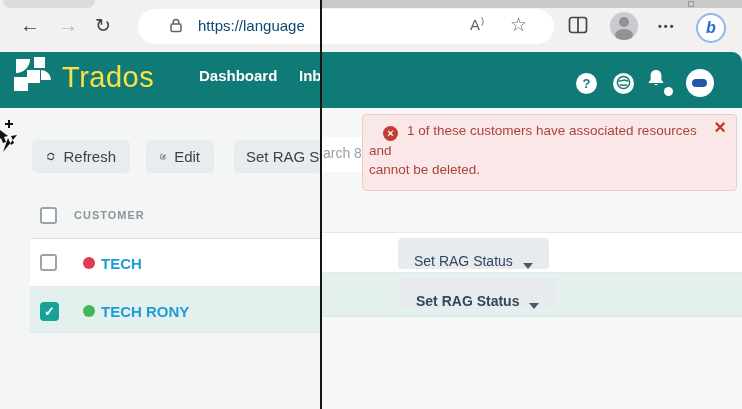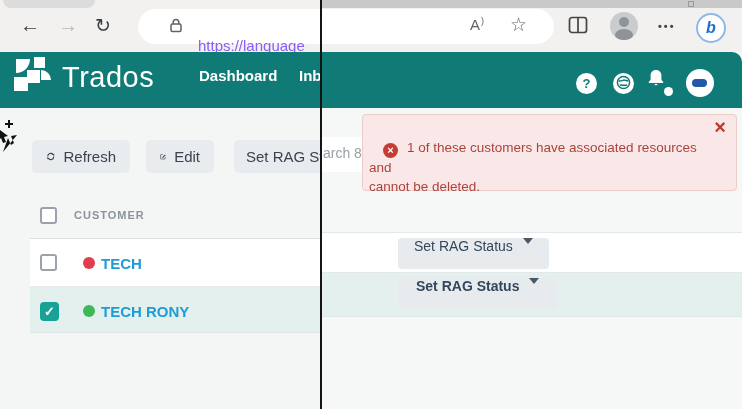--- a/index.html
+++ b/index.html
@@ -10,42 +10,42 @@
   }
   
   .chrome { position:absolute; left:0; top:0; width:742px; height:52px; background:#f2f1ef; }
   .tab-sliver { position:absolute; left:3px; top:-10px; width:92px; height:18px; background:#dcdcdc; border-radius:8px; }
   .nav-glyph { position:absolute; top:14px; font-size:20px; color:#3c4043; cursor:default; }
   .back { left:20px; }
   .forward { left:58px; color:#b7b7b7; }
   .reload { left:95px; font-size:19px; }
   .addr-pill { position:absolute; left:138px; top:9px; width:416px; height:35px; background:#ffffff; border-radius:18px; }
   .lock { position:absolute; left:168px; top:17px; }
-  .url { position:absolute; left:198px; top:17px; font-size:15px; color:#8b5cf6;margin-top:20px; }
+  .url { position:absolute; left:198px; top:17px; font-size:15px; color:#0c4a6e; }
   .read-aloud { position:absolute; left:470px; top:16px; font-size:15px; color:#5f6368; }
   .read-aloud .arc { font-size:9px; position:relative; top:-6px; left:1px; }
   .fav-star { position:absolute; left:510px; top:13px; font-size:19px; color:#5f6368; }
   .split-icon { position:absolute; left:568px; top:16px; }
   .chrome-avatar { position:absolute; left:610px; top:12px; width:28px; height:28px; border-radius:50%; background:#c9cbce; overflow:hidden; }
   .chrome-avatar .head { position:absolute; left:9px; top:5px; width:10px; height:10px; border-radius:50%; background:#8f9296; }
   .chrome-avatar .body { position:absolute; left:5px; top:17px; width:18px; height:12px; border-radius:50%; background:#8f9296; }
   .dots { position:absolute; left:658px; top:20px; font-size:11px; letter-spacing:2px; color:#444; font-weight:bold; }
   .bing { position:absolute; left:696px; top:13px; width:30px; height:30px; border-radius:50%; background:#fff; border:2px solid #8fb8e8; text-align:center; line-height:26px; font-size:16px; font-style:italic; font-weight:bold; color:#1a6fd4; }
   .title-sliver { position:absolute; left:321px; top:0; width:421px; height:8px; background:#c9c9c9; }
   .winctl { position:absolute; left:688px; top:1px; width:6px; height:6px; border:1px solid #9a9a9a; }
   
   .appbar { position:absolute; left:0; top:52px; width:742px; height:56px; background:#0f7a76; border-top-right-radius:10px; }
   .logo { position:absolute; left:14px; top:5px; width:40px; height:44px; }
   .logo span { position:absolute; background:#fff; }
   .logo .p1 { left:2px; top:2px; width:14px; height:14px; border-bottom-right-radius:14px; }
   .logo .p2 { left:20px; top:0; width:11px; height:11px; }
   .logo .p3 { left:13px; top:13px; width:13px; height:13px; }
   .logo .p4 { left:0px; top:20px; width:14px; height:14px; }
   .logo .p5 { left:27px; top:13px; width:10px; height:10px; border-top-right-radius:10px; }
-  .brand { position:absolute; left:62px; top:9px; font-size:29px; font-weight:500; color:#ffffff; letter-spacing:.5px; }
+  .brand { position:absolute; left:62px; top:9px; font-size:29px; font-weight:500; color:#fde047; letter-spacing:.5px; }
   .nav-item { position:absolute; top:15px; font-size:15px; font-weight:600; color:#fff; }
   .nav-dash { left:199px; }
   .nav-inb { left:299px; }
   .hdr-ic { position:absolute; top:21px; width:21px; height:21px; border-radius:50%; background:#fff; text-align:center; }
   .help-ic { left:576px; line-height:21px; font-size:13px; font-weight:bold; color:#0f7a76; }
   .globe-ic { left:613px; }
   .globe-ic svg { margin-top:2px; }
   .bell-wrap { position:absolute; left:645px; top:16px; width:30px; height:30px; }
   .bell-dot { position:absolute; left:19px; top:19px; width:9px; height:9px; border-radius:50%; background:#fff; }
   .app-avatar { position:absolute; left:686px; top:17px; width:28px; height:28px; border-radius:50%; background:#fff; }
@@ -67,26 +67,26 @@
   .dot { position:absolute; left:53px; top:18px; width:12px; height:12px; border-radius:50%; }
   .dot-red { background:#e23c4f; }
   .dot-green { background:#41b858; }
   .cust-name { position:absolute; left:71px; top:16px; font-size:15px; font-weight:700; color:#1e9cd7; cursor:pointer; }
   
   .content-right { position:absolute; left:322px; top:108px; width:420px; height:301px; background:#f6f7f7; }
   .frag-box { position:absolute; left:0; top:29px; width:43px; height:35px; background:#fff; }
   .frag-text { position:absolute; left:1px; top:8px; font-size:14px; color:#9aa0a6; white-space:nowrap; }
   .alert { position:absolute; left:40px; top:6px; width:375px; height:77px; background:#f9e8e7; border:1px solid #ecccc8; border-radius:4px; }
   .alert-close { position:absolute; right:10px; top:1px; font-size:20px; font-weight:700; color:#c0392b; cursor:pointer; line-height:22px; }
-  .alert-body { padding:6px 26px 0 6px; font-size:13.5px; line-height:19px; color:#ab433d;margin-top:17px; }
+  .alert-body { padding:6px 26px 0 6px; font-size:13.5px; line-height:19px; color:#ab433d; }
   .err-ic { display:inline-block; width:15px; height:15px; margin-left:14px; margin-right:9px; border-radius:50%; background:#c43d35; color:#fff; font-size:11px; font-weight:bold; text-align:center; line-height:15px; vertical-align:-2px; }
   .rrow { position:absolute; left:0; width:420px; }
   .rrow1 { top:124px; height:41px; background:#fff; border-top:1px solid #e4e8e9; border-bottom:1px solid #e4e8e9; }
   .rrow2 { top:165px; height:44px; background:#e3f0ee; border-bottom:1px solid #dde8e6; }
-  .rag-btn { position:absolute; left:76px; top:5px; height:31px; background:#e7ebee; border:none; border-radius:4px; display:flex; align-items:flex-start; padding:0 16px; gap:10px; font-family:inherit; font-size:14px; color:#33475c; cursor:pointer; }
+  .rag-btn { position:absolute; left:76px; top:5px; height:31px; background:#e7ebee; border:none; border-radius:4px; display:flex; align-items:flex-end; padding:0 16px; gap:10px; font-family:inherit; font-size:14px; color:#33475c; cursor:pointer; }
   .rrow2 .rag-btn { font-weight:600; padding:0 18px; }
   .tri-down { width:0; height:0; border-left:5px solid transparent; border-right:5px solid transparent; border-top:6px solid #46586a; }
   
   .divider { position:absolute; left:320px; top:0; width:2px; height:409px; background:#141414; }
   .cursor { position:absolute; left:-4px; top:118px; }
 </style>
 </head>
 <body>
 
 <div id="page">

